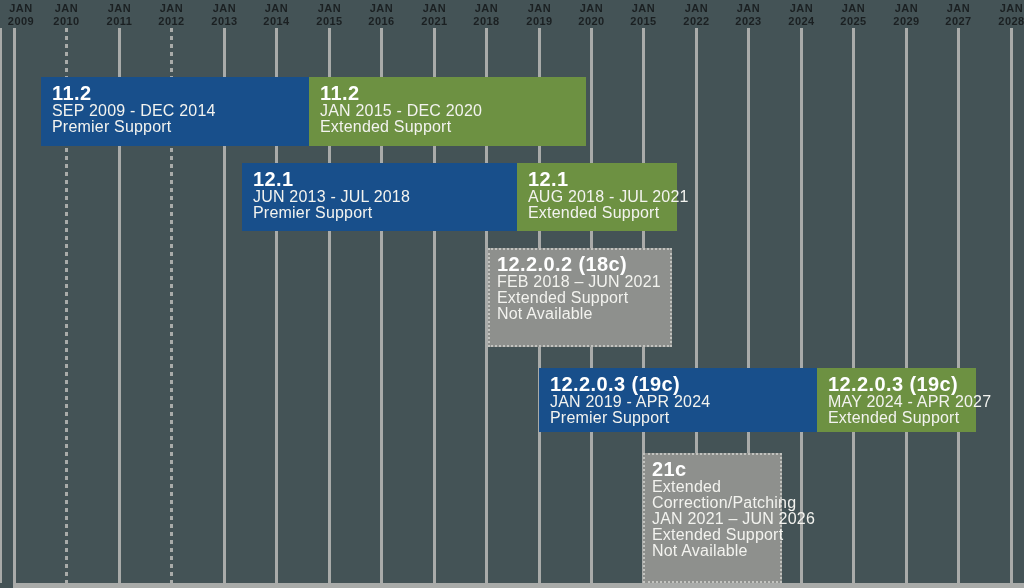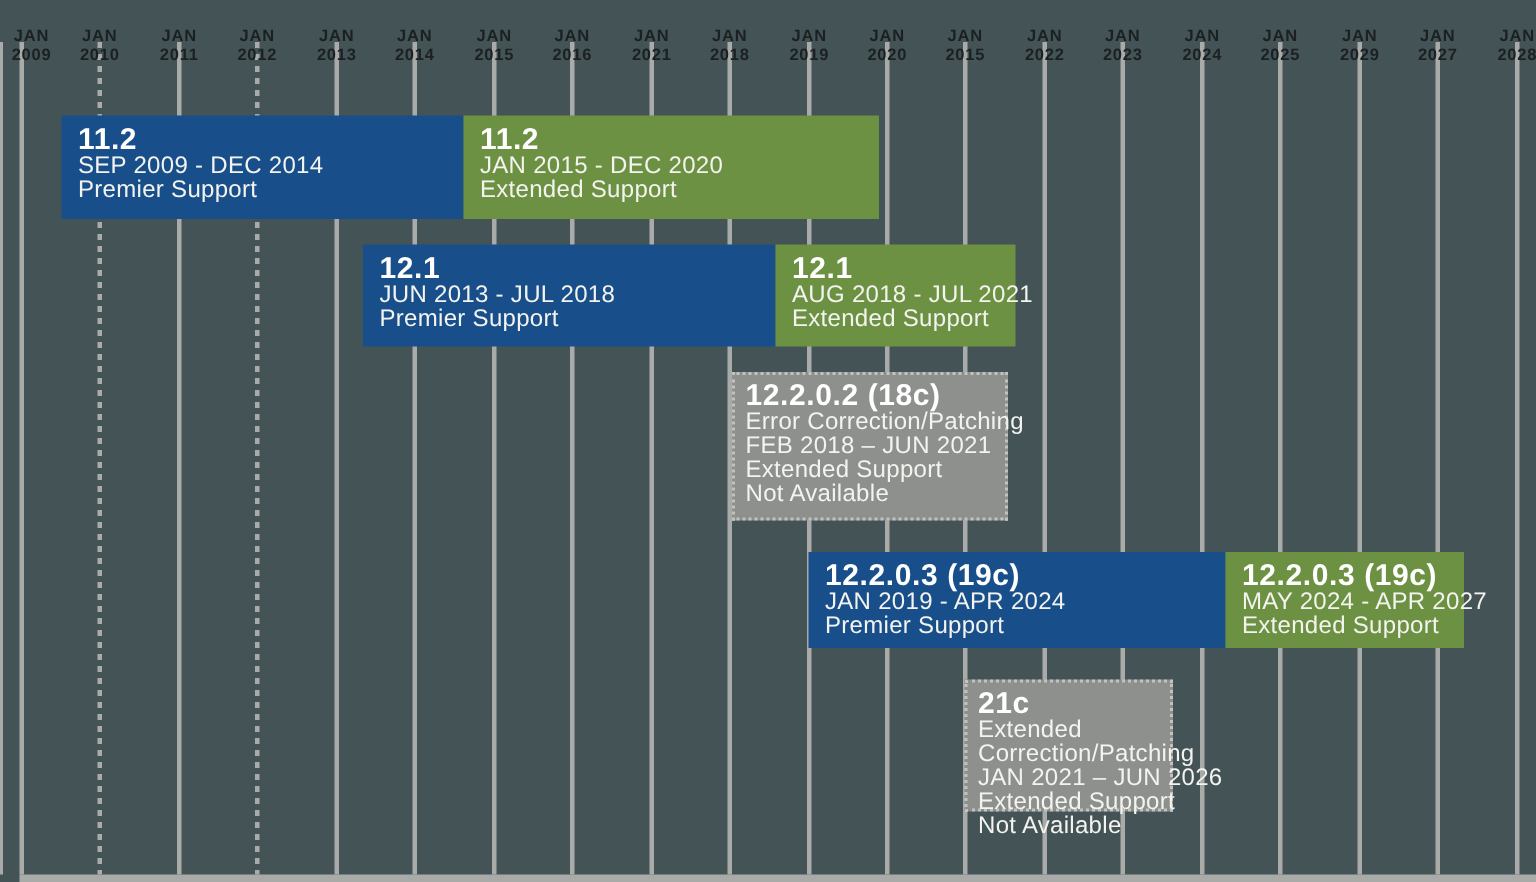--- a/index.html
+++ b/index.html
@@ -8,21 +8,21 @@
     background:#445356;font-family:"Liberation Sans",sans-serif;
   }
   .gridline{position:absolute;top:28px;height:555px;width:3px;background:#A9ABA9;}
   .gridline.dotted{
     background:repeating-linear-gradient(to bottom,#A9ABA9 0 4px,transparent 4px 8px);
   }
   .gridline.edge{width:2px;left:0;}
   .tick-label{
     position:absolute;top:2px;transform:translateX(-50%);
     text-align:center;color:#1B2022;font-weight:bold;font-size:11px;
-    line-height:12.5px;letter-spacing:0.5px;margin-top:16px;
+    line-height:12.5px;letter-spacing:0.5px;
   }
   .baseline{position:absolute;left:13px;right:0;top:583px;height:5px;background:#A9ABA9;}
   .bar{
     position:absolute;box-sizing:border-box;padding:7px 11px;color:#FFFFFF;
   }
   .bar.premier{background:#184F8B;}
   .bar.extended{background:#6D9142;}
   .bar.unavailable{background:#8E908D;border:2px dotted rgba(238,238,232,0.55);padding:5px 7px;}
   .bar-title{font-size:20px;font-weight:bold;line-height:19px;letter-spacing:0.4px;}
   .bar-line{font-size:16px;line-height:16px;letter-spacing:0.2px;color:#F3F3EF;white-space:nowrap;}
@@ -152,36 +152,35 @@
         <div class="bar-line">JUN 2013 - JUL 2018</div>
         <div class="bar-line">Premier Support</div>
       </div>
       <div class="bar extended" style="left: 517px; top: 163px; width: 160px; height: 68px;">
         <div class="bar-title">12.1</div>
         <div class="bar-line">AUG 2018 - JUL 2021</div>
         <div class="bar-line">Extended Support</div>
       </div>
       <div class="bar unavailable" style="left: 488px; top: 248px; width: 184px; height: 99px;">
         <div class="bar-title">12.2.0.2 (18c)</div>
-        <div class="bar-line">Error Correction/Patching</div>
         <div class="bar-line">FEB 2018 – JUN 2021</div>
         <div class="bar-line">Extended Support</div>
         <div class="bar-line">Not Available</div>
       </div>
       <div class="bar premier" style="left: 539px; top: 368px; width: 278px; height: 64px;">
         <div class="bar-title">12.2.0.3 (19c)</div>
         <div class="bar-line">JAN 2019 - APR 2024</div>
         <div class="bar-line">Premier Support</div>
       </div>
       <div class="bar extended" style="left: 817px; top: 368px; width: 159px; height: 64px;">
         <div class="bar-title">12.2.0.3 (19c)</div>
         <div class="bar-line">MAY 2024 - APR 2027</div>
         <div class="bar-line">Extended Support</div>
       </div>
-      <div class="bar unavailable" style="left: 643px; top: 453px; width: 139px; height: 88px;">
+      <div class="bar unavailable" style="left: 643px; top: 453px; width: 139px; height: 130px;">
         <div class="bar-title">21c</div>
         <div class="bar-line">Extended</div>
         <div class="bar-line">Correction/Patching</div>
         <div class="bar-line">JAN 2021 – JUN 2026</div>
         <div class="bar-line">Extended Support</div>
         <div class="bar-line">Not Available</div>
       </div>
     </div>
   <div class="baseline"></div>
 </div>

